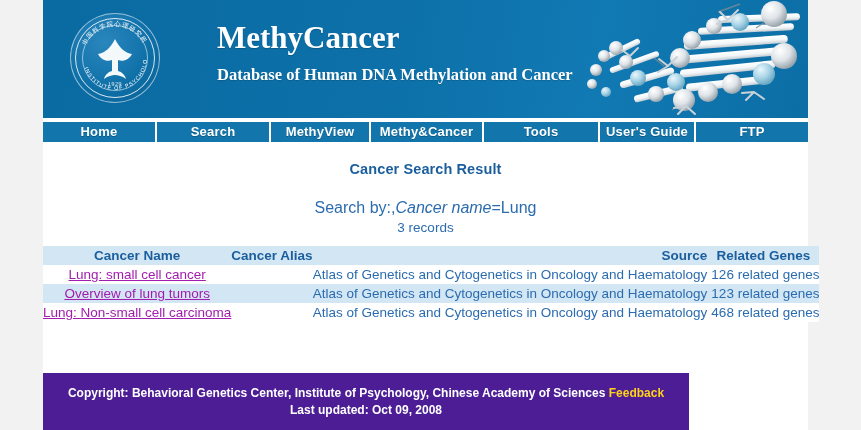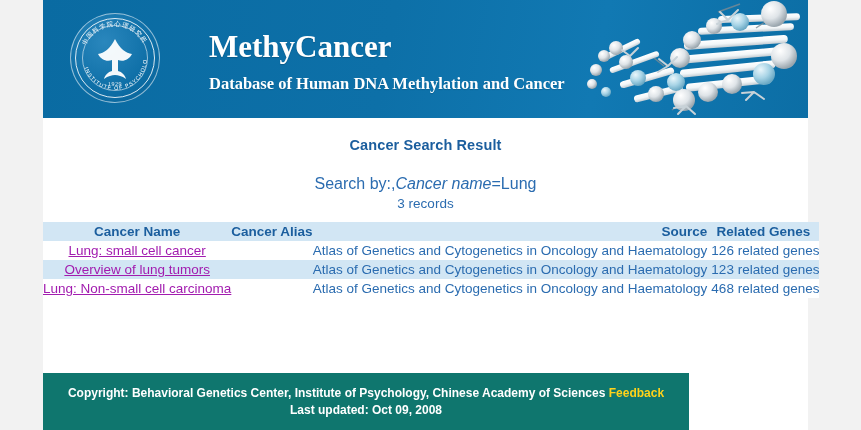--- a/index.html
+++ b/index.html
@@ -67,24 +67,23 @@
     left: 0; top: 72px;
     width: 102px;
     text-align: center;
     font-size: 6px;
     letter-spacing: 0.6px;
     color: rgba(255,255,255,0.92);
     font-family: "Liberation Serif", serif;
   }
   .brand {
     position: absolute;
-    left: 166px;
+    left: 174px;
     top: 20px;
     color: #ffffff;
-    margin-top: 9px;
   }
   .brand-title {
     font-family: "Liberation Serif", serif;
     font-weight: bold;
     font-size: 31px;
     line-height: 36px;
     letter-spacing: 0px;
     text-shadow: 0 1px 1px rgba(0,0,0,0.18);
   }
   .brand-sub {
@@ -188,21 +187,21 @@
     cursor: pointer;
   }
 
   
   .footer {
     position: absolute;
     left: 0;
     top: 373px;
     width: 646px;
     height: 57px;
-    background: #0f766e;
+    background: #4c1d95;
     color: #ffffff;
     text-align: center;
     font-size: 12px;
     font-weight: bold;
     box-sizing: border-box;
     padding-top: 12px;
     line-height: 17px;
   }
   .feedback {
     color: #ffd21a;
@@ -305,20 +304,29 @@
       <g stroke="#c8d2d8" stroke-width="2" stroke-linecap="round" fill="none">
         <path d="M160 20 l-8 -8 M160 20 l10 -10 M160 20 l-11 4"></path>
         <path d="M100 66 l-9 -7 M100 66 l9 -9 M100 66 l-10 6"></path>
         <path d="M118 106 l-8 8 M118 106 l9 8 M118 106 l-12 2"></path>
         <path d="M186 92 l-8 8 M186 92 l10 7 M186 92 l-12 1"></path>
         <path d="M62 56 l-8 -6 M62 56 l8 -8"></path>
       </g>
     </svg>
   </div>
 
+  <div class="navbar">
+    <div class="nav-btn" style="left:0px;   width:112px;">Home</div>
+    <div class="nav-btn" style="left:114px; width:112px;">Search</div>
+    <div class="nav-btn" style="left:228px; width:98px;">MethyView</div>
+    <div class="nav-btn" style="left:328px; width:111px;">Methy&amp;Cancer</div>
+    <div class="nav-btn" style="left:441px; width:114px;">Tools</div>
+    <div class="nav-btn" style="left:557px; width:94px;">User's Guide</div>
+    <div class="nav-btn" style="left:653px; width:112px;">FTP</div>
+  </div>
 
   <div class="main">
 
     <div class="page-title">Cancer Search Result</div>
 
     <div class="search-by">
       <span>Search by:,</span><span class="ital">Cancer name</span><span>=Lung</span>
     </div>
 
     <div class="records">3 records</div>

